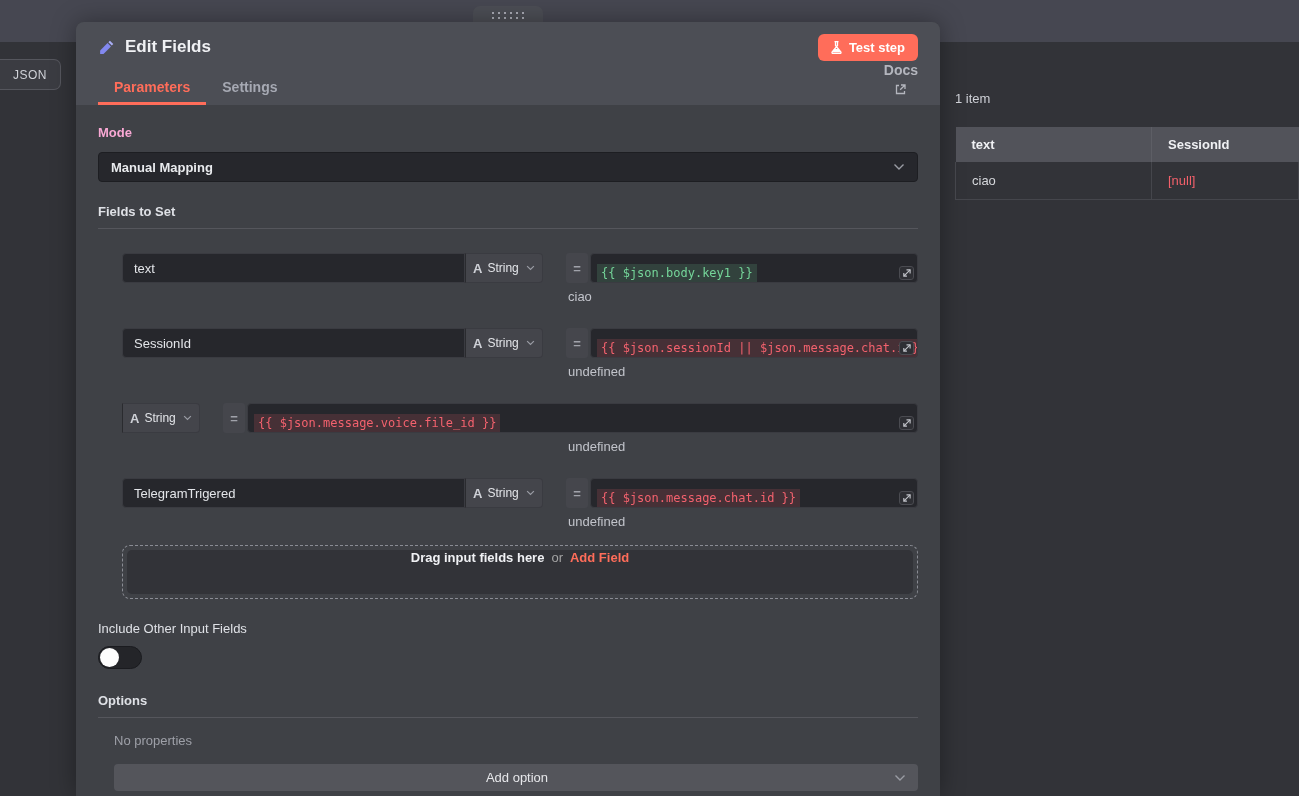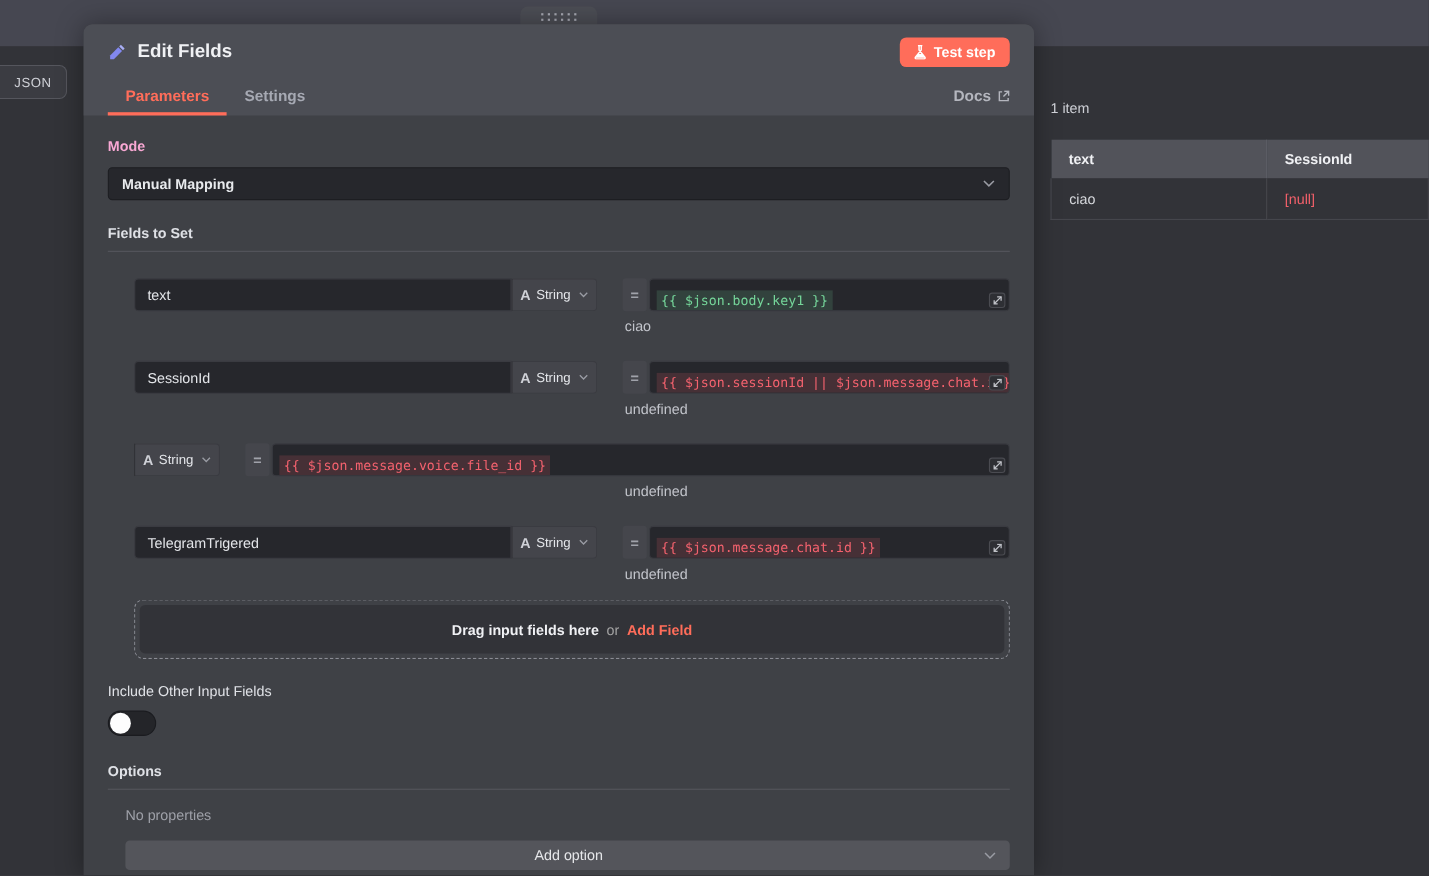--- a/index.html
+++ b/index.html
@@ -57,21 +57,21 @@
     color: #a6a9b3; position: relative;
   }
   .tab.active { color: #ff6d5a; }
   .tab.active::after {
     content: ""; position: absolute; left: 0; right: 0; bottom: 0; height: 3px;
     background: #ff6d5a;
   }
   .tabs-spacer { flex: 1; }
   .docs-link {
     font-size: 14px; font-weight: bold; color: #b4b6be; padding-bottom: 10px;
-    display: flex; align-items: center; gap: 6px; cursor: pointer;
+    display: flex; align-items: center; gap: 6px; cursor: pointer; flex-direction: column;
   }
 
   .modal-body { padding: 20px 22px 0 22px; }
   .group-label { font-size: 13px; font-weight: bold; color: #f9a8d4; }
   .mode-select {
     margin-top: 12px; height: 30px; background: #26272c; border: 1px solid #1d1e22;
     border-radius: 4px; display: flex; align-items: center; padding: 0 12px;
     font-size: 13px; font-weight: bold; color: #e8eaed; cursor: pointer;
   }
   .mode-select .grow { flex: 1; }
@@ -114,21 +114,21 @@
   }
   .field-hint { margin-left: 446px; margin-top: 6px; font-size: 13px; color: #c2c4cb; }
 
   
   .drag-area {
     margin: 16px 0 0 24px; height: 54px; border: 1px dashed #8a8c94; border-radius: 8px;
     padding: 4px;
   }
   .drag-area-inner {
     height: 100%; background: #323338; border-radius: 5px;
-    display: flex; align-items: center; justify-content: center; gap: 7px;
+    display: flex; align-items: flex-start; justify-content: center; gap: 7px;
     font-size: 13px;
   }
   .drag-text { color: #f0f1f4; font-weight: bold; }
   .drag-or { color: #a3a3a3; }
   .add-field { color: #ff6d5a; font-weight: bold; cursor: pointer; }
 
   
   .toggle-label { margin-top: 22px; font-size: 13px; color: #dfe1e6; }
   .toggle {
     margin-top: 10px; width: 44px; height: 23px; background: #242529;

